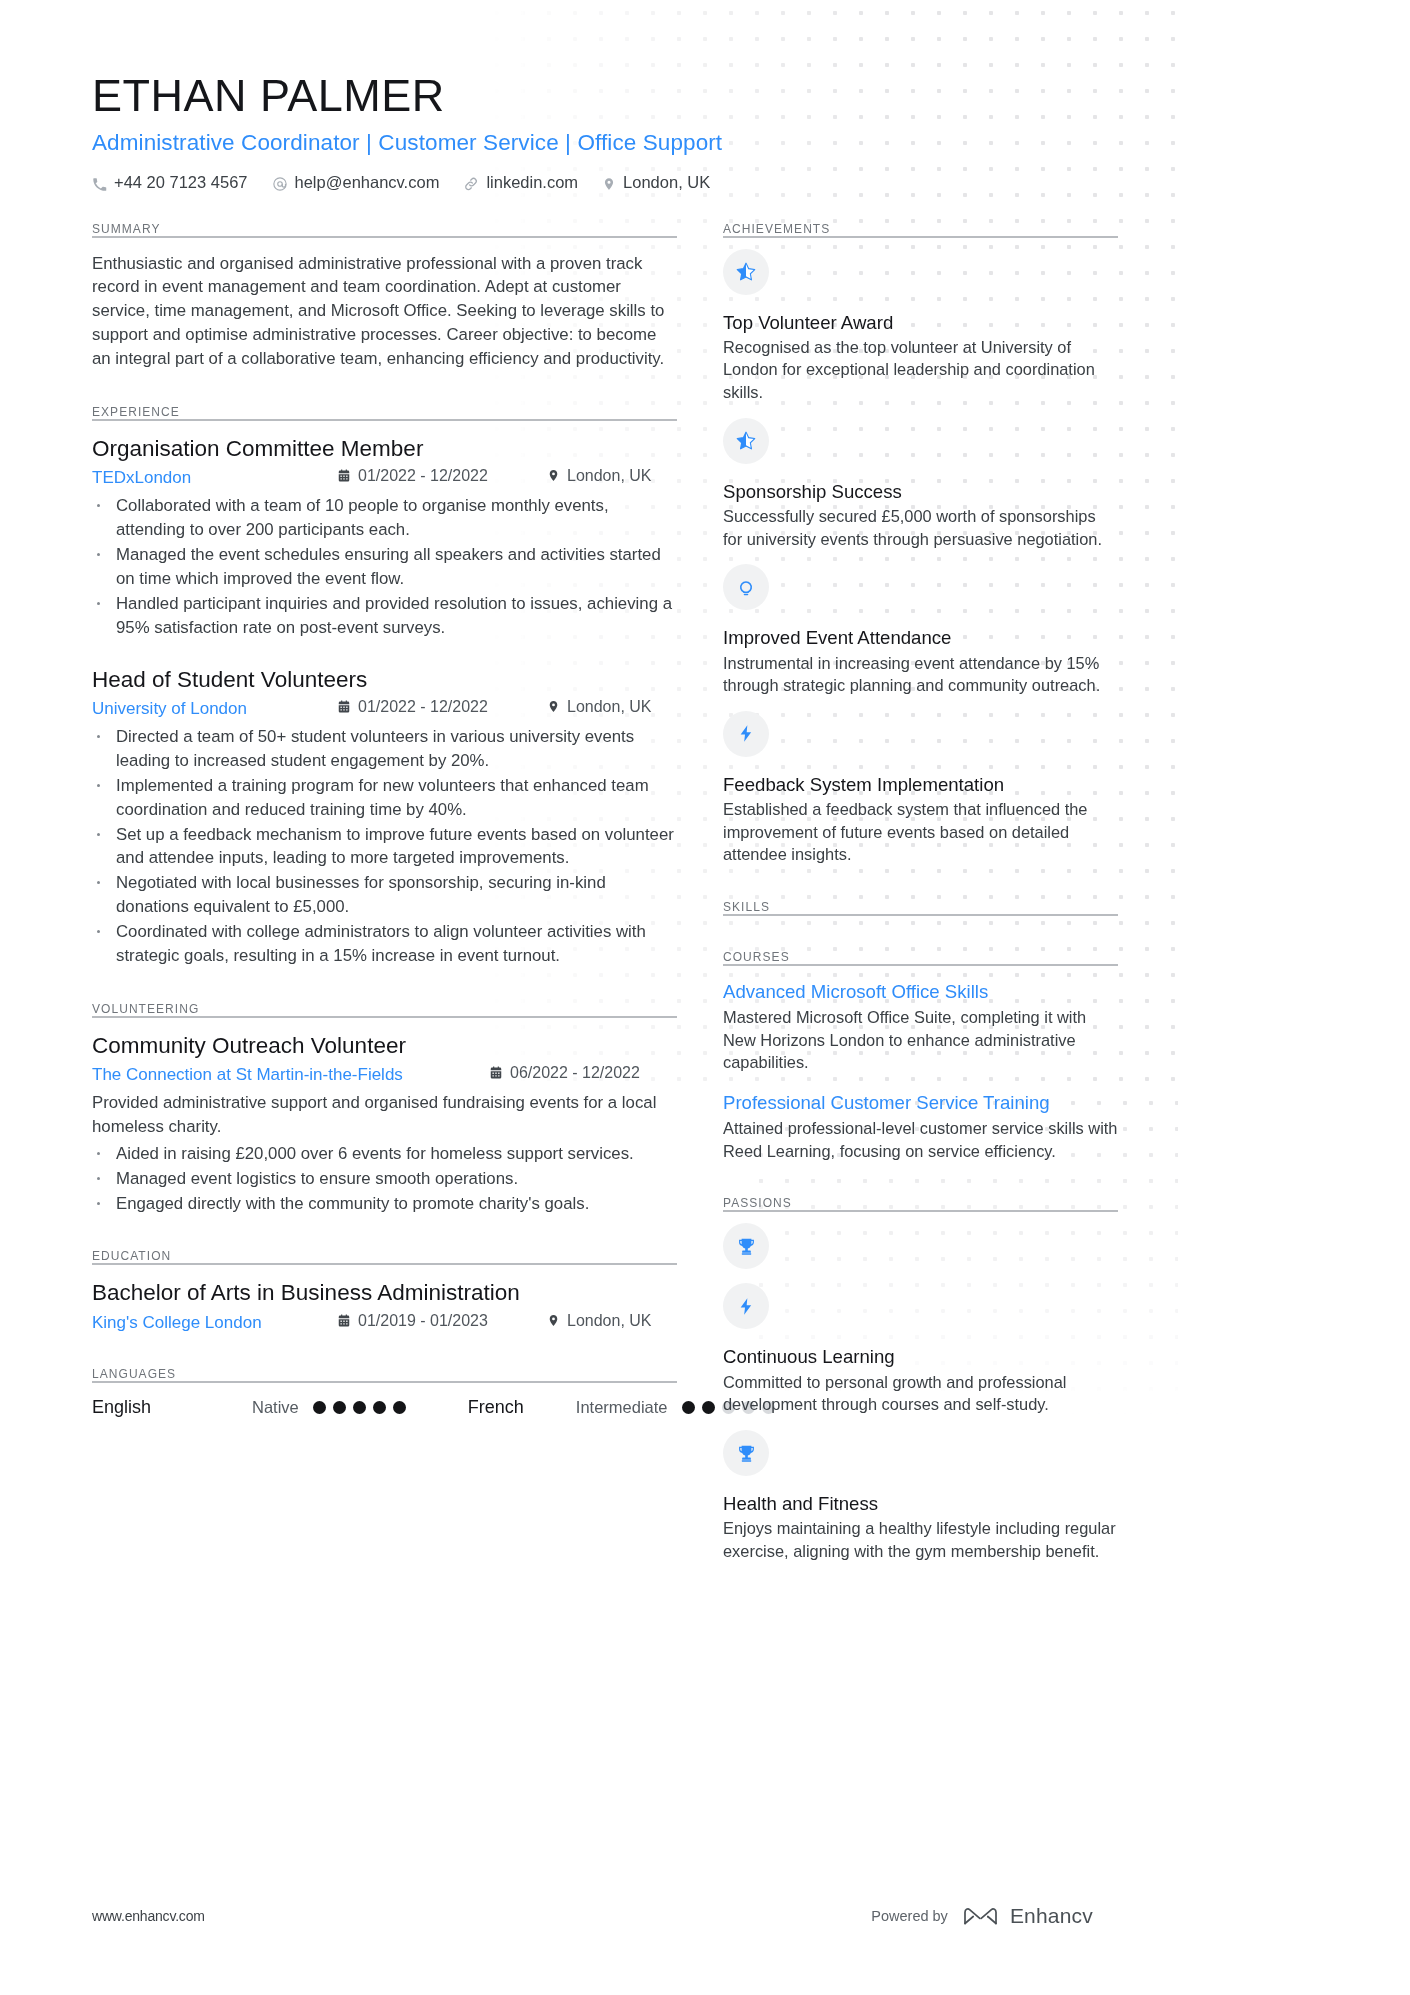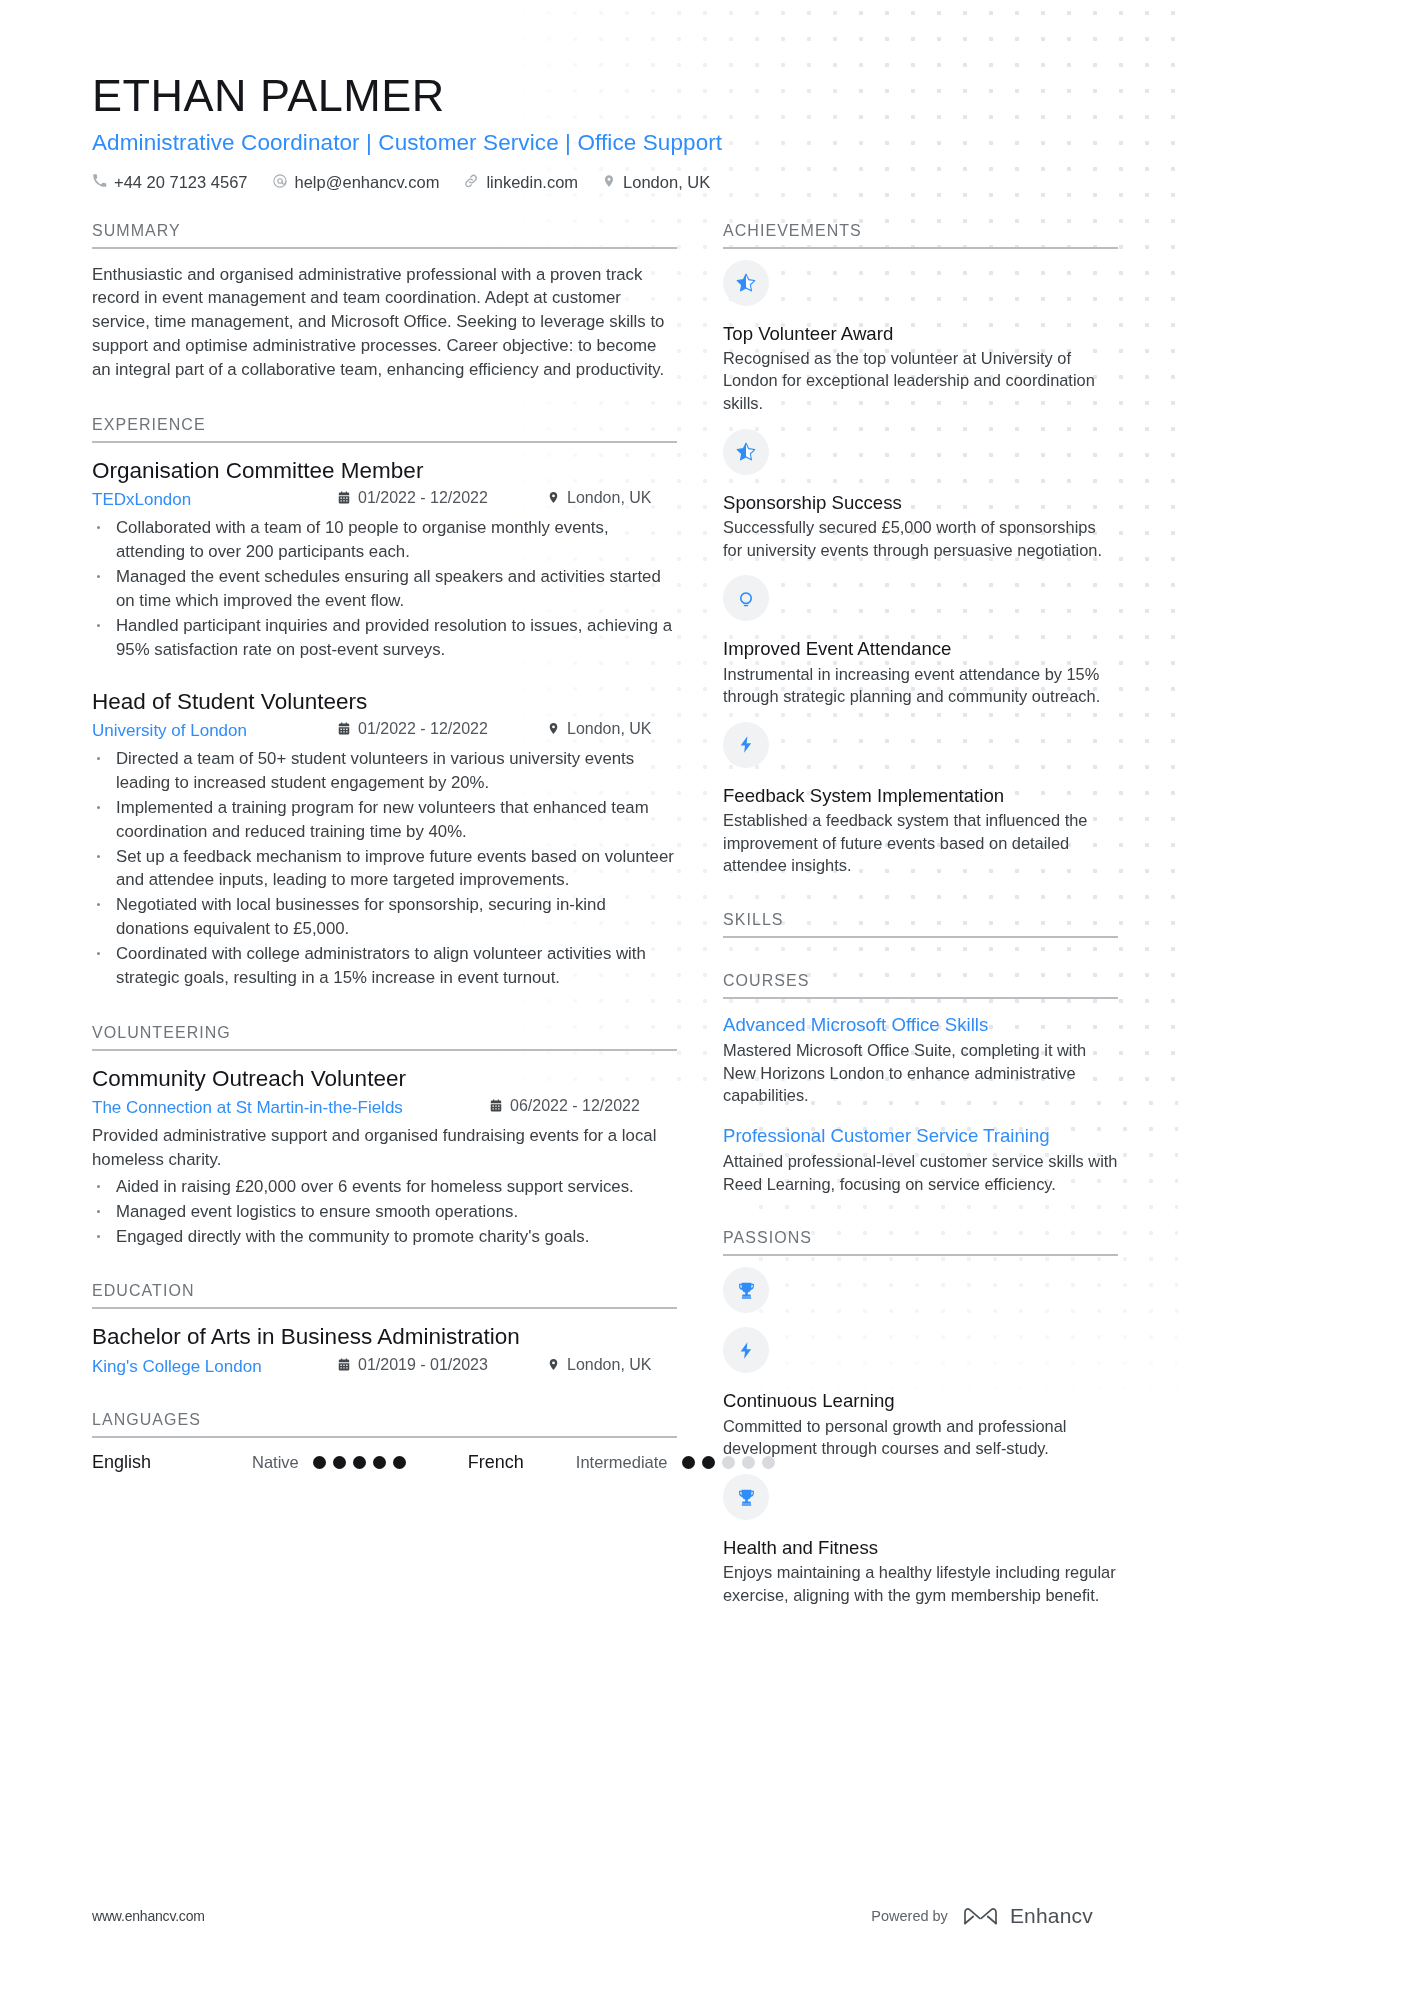--- a/index.html
+++ b/index.html
@@ -65,44 +65,43 @@
     letter-spacing: .1px;
   }
   .contacts {
     display: flex;
     align-items: center;
     gap: 24px;
     margin-top: 17px;
     font-size: 16.5px;
     color: #3c4146;
   }
-  .contact { display: flex; align-items: flex-start; gap: 7px; white-space: nowrap; }
+  .contact { display: flex; align-items: flex-end; gap: 7px; white-space: nowrap; }
   .contact .ic { display: inline-flex; align-items: center; color: #a7adb4; }
   .contact .ic svg { display: block; }
 
   
   .cols {
     display: flex;
     gap: 46px;
     margin-top: 30px;
     align-items: flex-start;
   }
   .col-left  { width: 585px; flex: 0 0 585px; }
   .col-right { width: 395px; flex: 0 0 395px; }
 
   
   .sec { margin-top: 34px; }
   .sec:first-child { margin-top: 0; }
   .sec-title {
-    font-size: 16px;
+    font-size: 12px;
     letter-spacing: 1.05px;
     color: #6f747a;
     font-weight: 400;
     text-transform: uppercase;
-    padding-bottom: 7px;
     border-bottom: 2.4px solid #b9bcc0;
     margin: 0 0 14px 0;
   }
 
   
   .entry { margin-bottom: 22px; }
   .entry:last-child { margin-bottom: 0; }
   .entry-title {
     font-size: 22.5px;
     color: #15161a;

